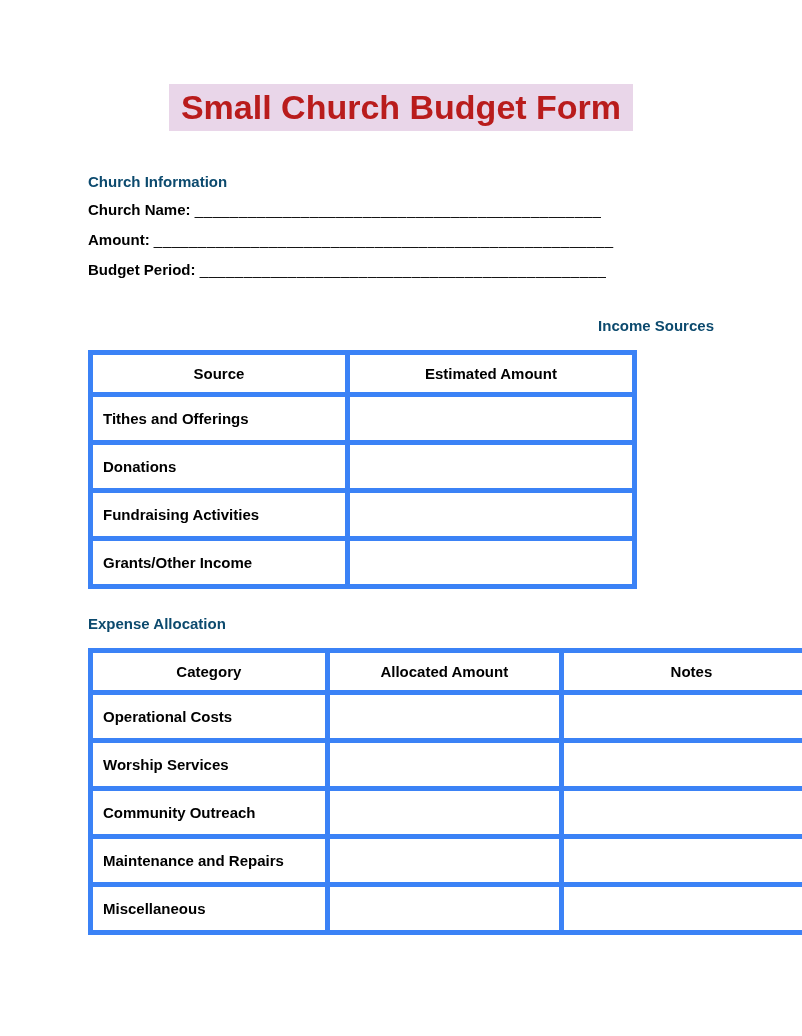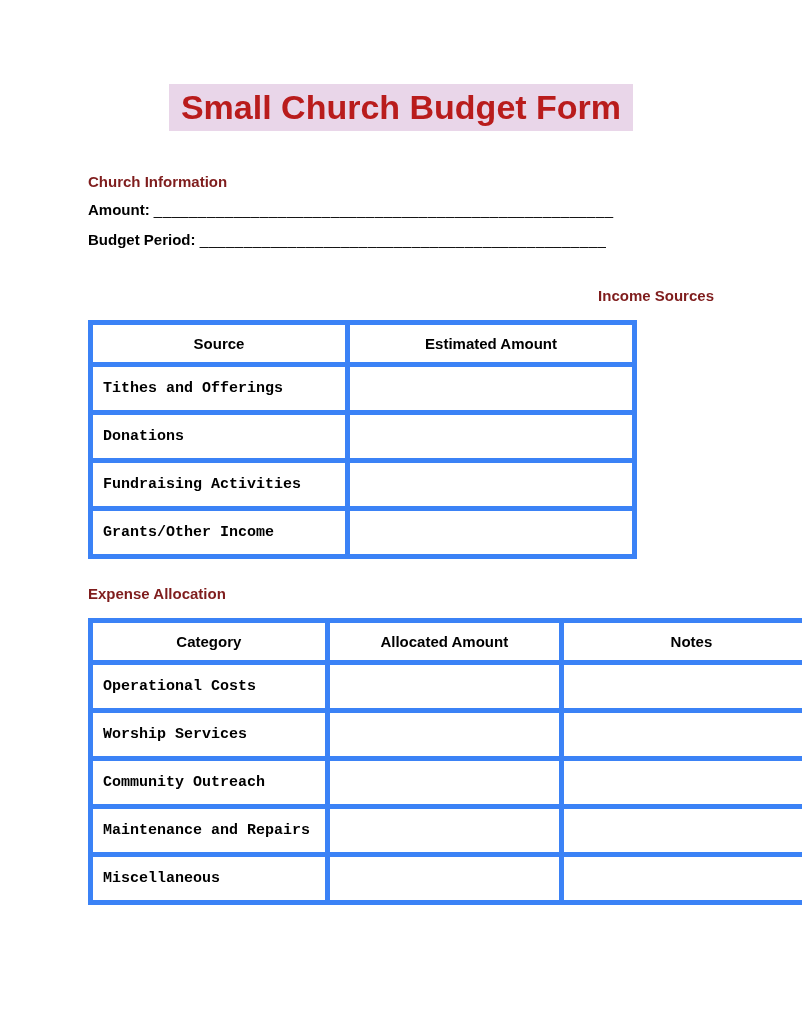--- a/index.html
+++ b/index.html
@@ -25,21 +25,21 @@
     background: #e9d6e9;
     padding: 5px 12px;
     line-height: 1.1;
   }
 
   
   .content { margin: 0 88px; }
   .section-heading {
     font-size: 15px;
     font-weight: bold;
-    color: #7f1d1d;
+    color: #0c4a6e;
   }
   .church-info { margin-top: 42px; }
   .field-line {
     margin-top: 10px;
     font-size: 15px;
     line-height: 20px;
     white-space: nowrap;
   }
   .field-label { font-weight: bold; }
   .field-underscores { font-weight: normal; letter-spacing: 0.5px; }
@@ -57,21 +57,20 @@
   th {
     font-weight: bold;
     text-align: center;
     height: 42px;
     padding: 4px 8px;
   }
   td {
     height: 42px;
     padding: 8px 10px;
     vertical-align: middle;
-    font-family: Liberation Mono, monospace;
   }
   td.row-label { font-weight: bold; text-align: left; line-height: 1.8; }
 
   .income-table { width: 549px; }
   .income-table col.c1 { width: 259px; }
   .income-table col.c2 { width: 290px; }
 
   .expense-table { width: 736px; }
   .expense-table col.c1 { width: 202px; }
   .expense-table col.c2 { width: 200px; }
@@ -100,20 +99,24 @@
 
   <div class="title-wrap">
     <span class="title">Small Church Budget Form</span>
   </div>
 
   <div class="content">
 
     <div class="church-info">
       <div class="section-heading">Church Information</div>
 
+      <div class="field-line">
+        <span class="field-label">Church Name:</span>
+        <span class="field-underscores">______________________________________________</span>
+      </div>
 
       <div class="field-line">
         <span class="field-label">Amount:</span>
         <span class="field-underscores">____________________________________________________</span>
       </div>
 
       <div class="field-line">
         <span class="field-label">Budget Period:</span>
         <span class="field-underscores">______________________________________________</span>
       </div>

